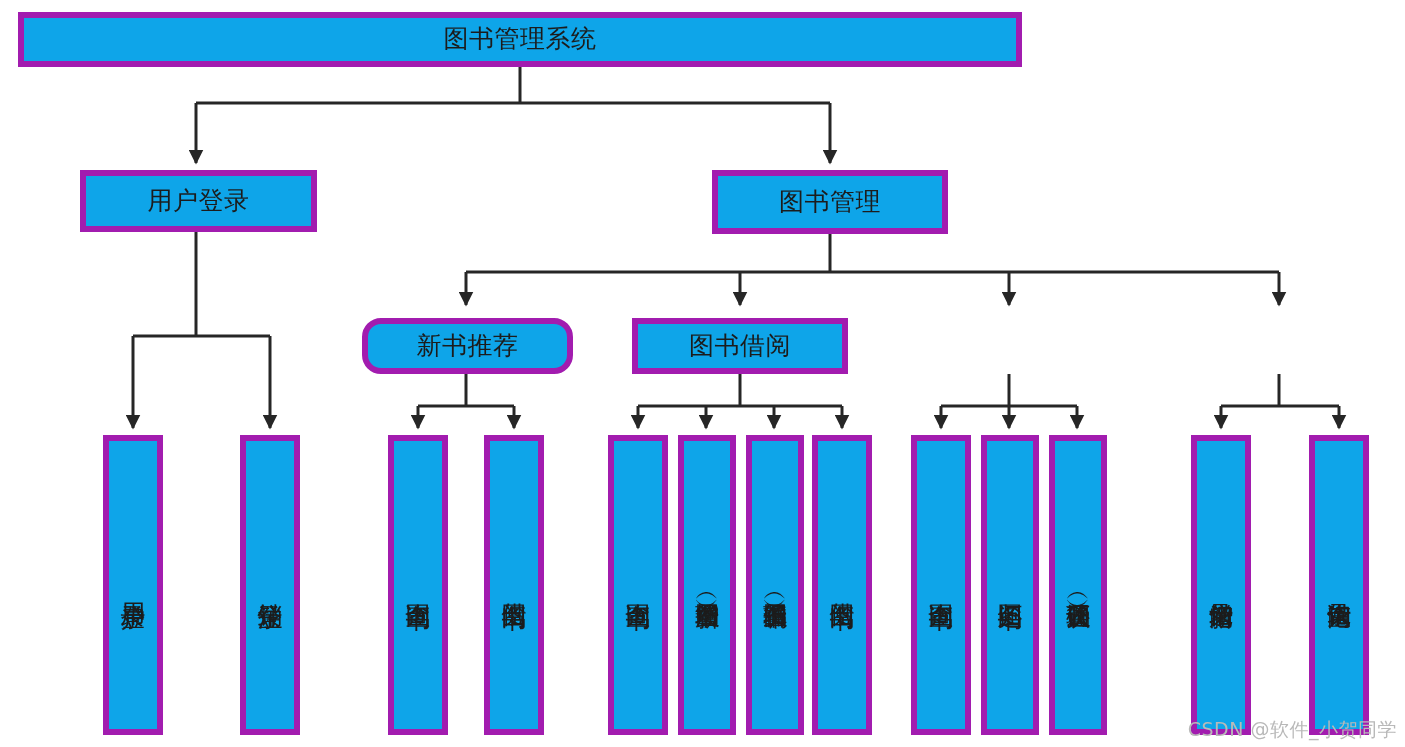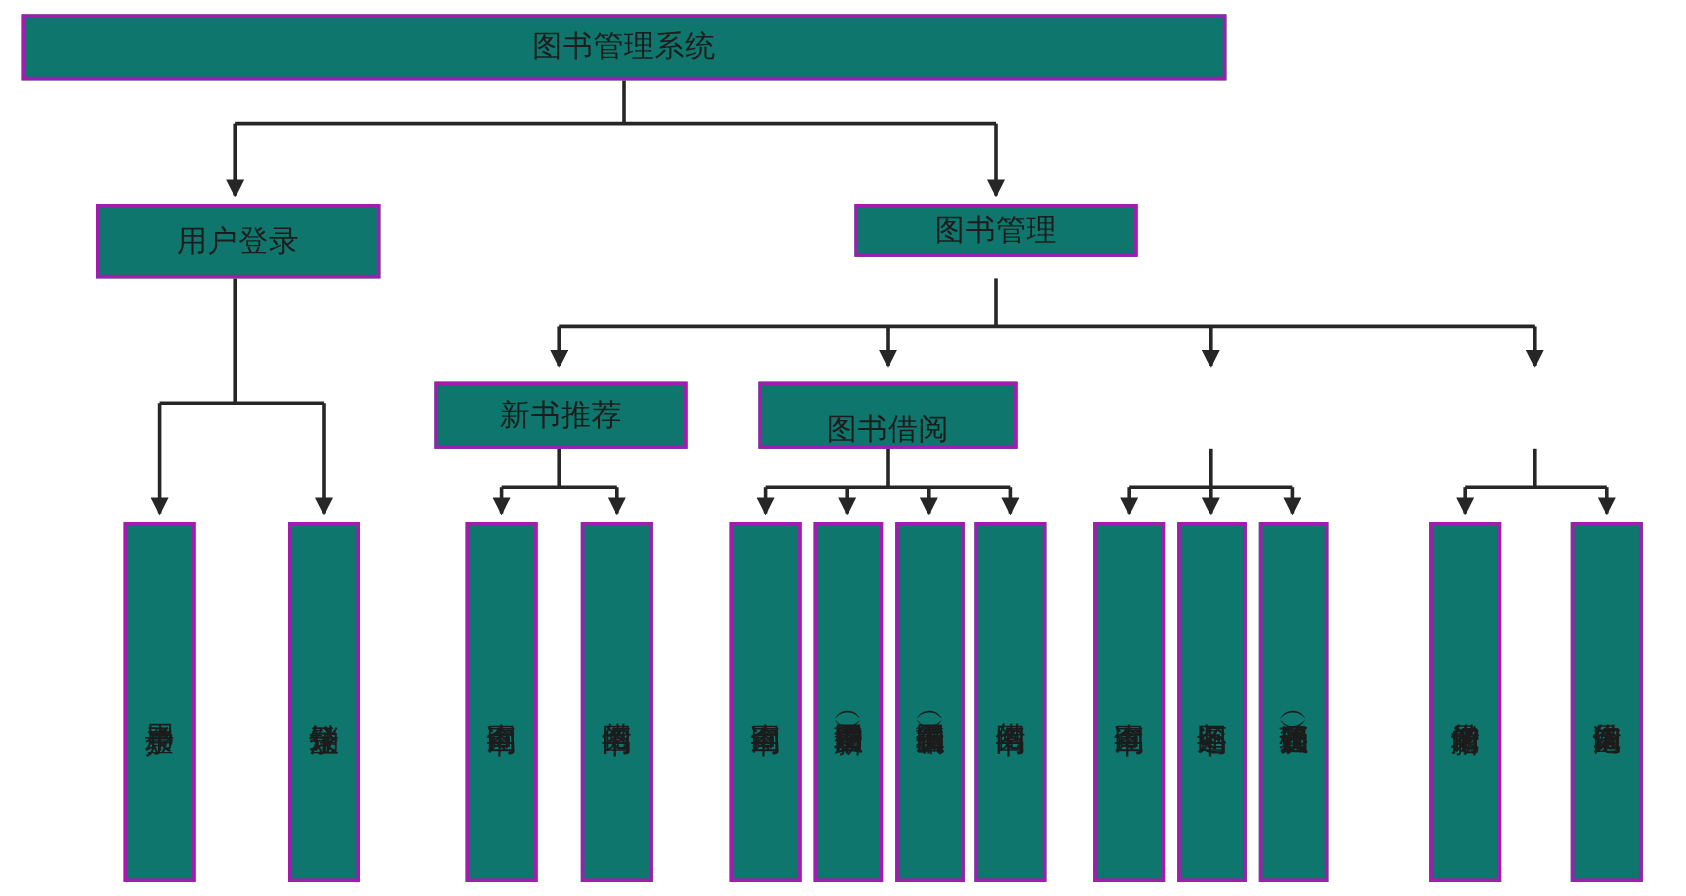--- a/index.html
+++ b/index.html
@@ -22,22 +22,22 @@
   #diagram-svg {
     position: absolute;
     left: 0;
     top: 0;
     width: 1405px;
     height: 747px;
   }
   .node-box {
     position: absolute;
     box-sizing: border-box;
-    border: 3px solid #a21caf;
-    background: #0f766e;
+    border: 6px solid #a21caf;
+    background: #0ea5e9;
     display: flex;
     align-items: center;
     justify-content: center;
     overflow: hidden;
   }
   .node-label {
     color: #1c1c1c;
     white-space: pre;
     line-height: 1.06;
     text-align: center;
@@ -136,28 +136,28 @@
     </g>
   </svg>
 
   <div class="node-box node-root" style="left:18px; top:12px; width:1004px; height:55px;">
     <span class="node-label">图书管理系统</span>
   </div>
 
   <div class="node-box node-h" style="left:80px; top:170px; width:237px; height:62px;">
     <span class="node-label">用户登录</span>
   </div>
-  <div class="node-box node-h" style="left:712px; top:170px; width:236px; height:44px;">
+  <div class="node-box node-h" style="left:712px; top:170px; width:236px; height:64px;">
     <span class="node-label">图书管理</span>
   </div>
 
-  <div class="node-box node-h" style="left:362px; top:318px; width:211px; height:56px;">
+  <div class="node-box node-h" style="left:362px; top:318px; width:211px; height:56px;border-radius:19px;">
     <span class="node-label">新书推荐</span>
   </div>
-  <div class="node-box node-h" style="left:632px; top:318px; width:216px; height:56px;align-items:flex-end;">
+  <div class="node-box node-h" style="left:632px; top:318px; width:216px; height:56px;">
     <span class="node-label">图书借阅</span>
   </div>
 
   <div class="node-box node-v" style="left:103px; top:435px; width:60px; height:300px;">
     <span class="node-label">用户登录</span>
   </div>
   <div class="node-box node-v" style="left:240px; top:435px; width:60px; height:300px;">
     <span class="node-label">注销登录</span>
   </div>
 
@@ -191,14 +191,15 @@
     <span class="node-label">确认归还（管理员）</span>
   </div>
 
   <div class="node-box node-v tight" style="left:1191px; top:435px; width:60px; height:300px;">
     <span class="node-label">新增借阅记录</span>
   </div>
   <div class="node-box node-v tight" style="left:1309px; top:435px; width:60px; height:300px;">
     <span class="node-label">查询借阅记录</span>
   </div>
 
+  <div id="watermark">CSDN @软件_小贺同学</div>
 
 </div>
 
 </body></html>

